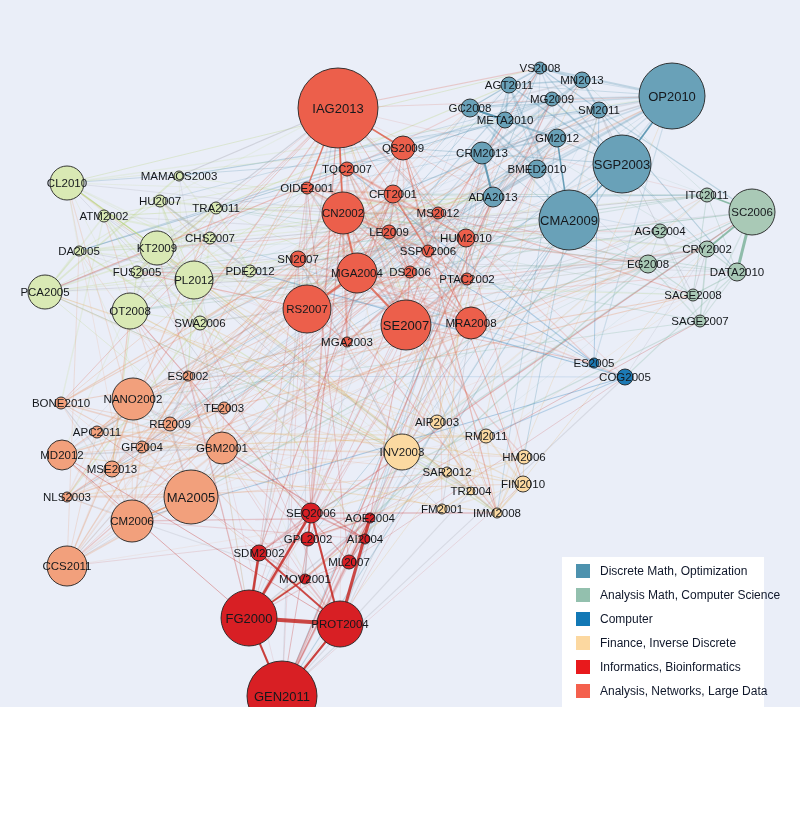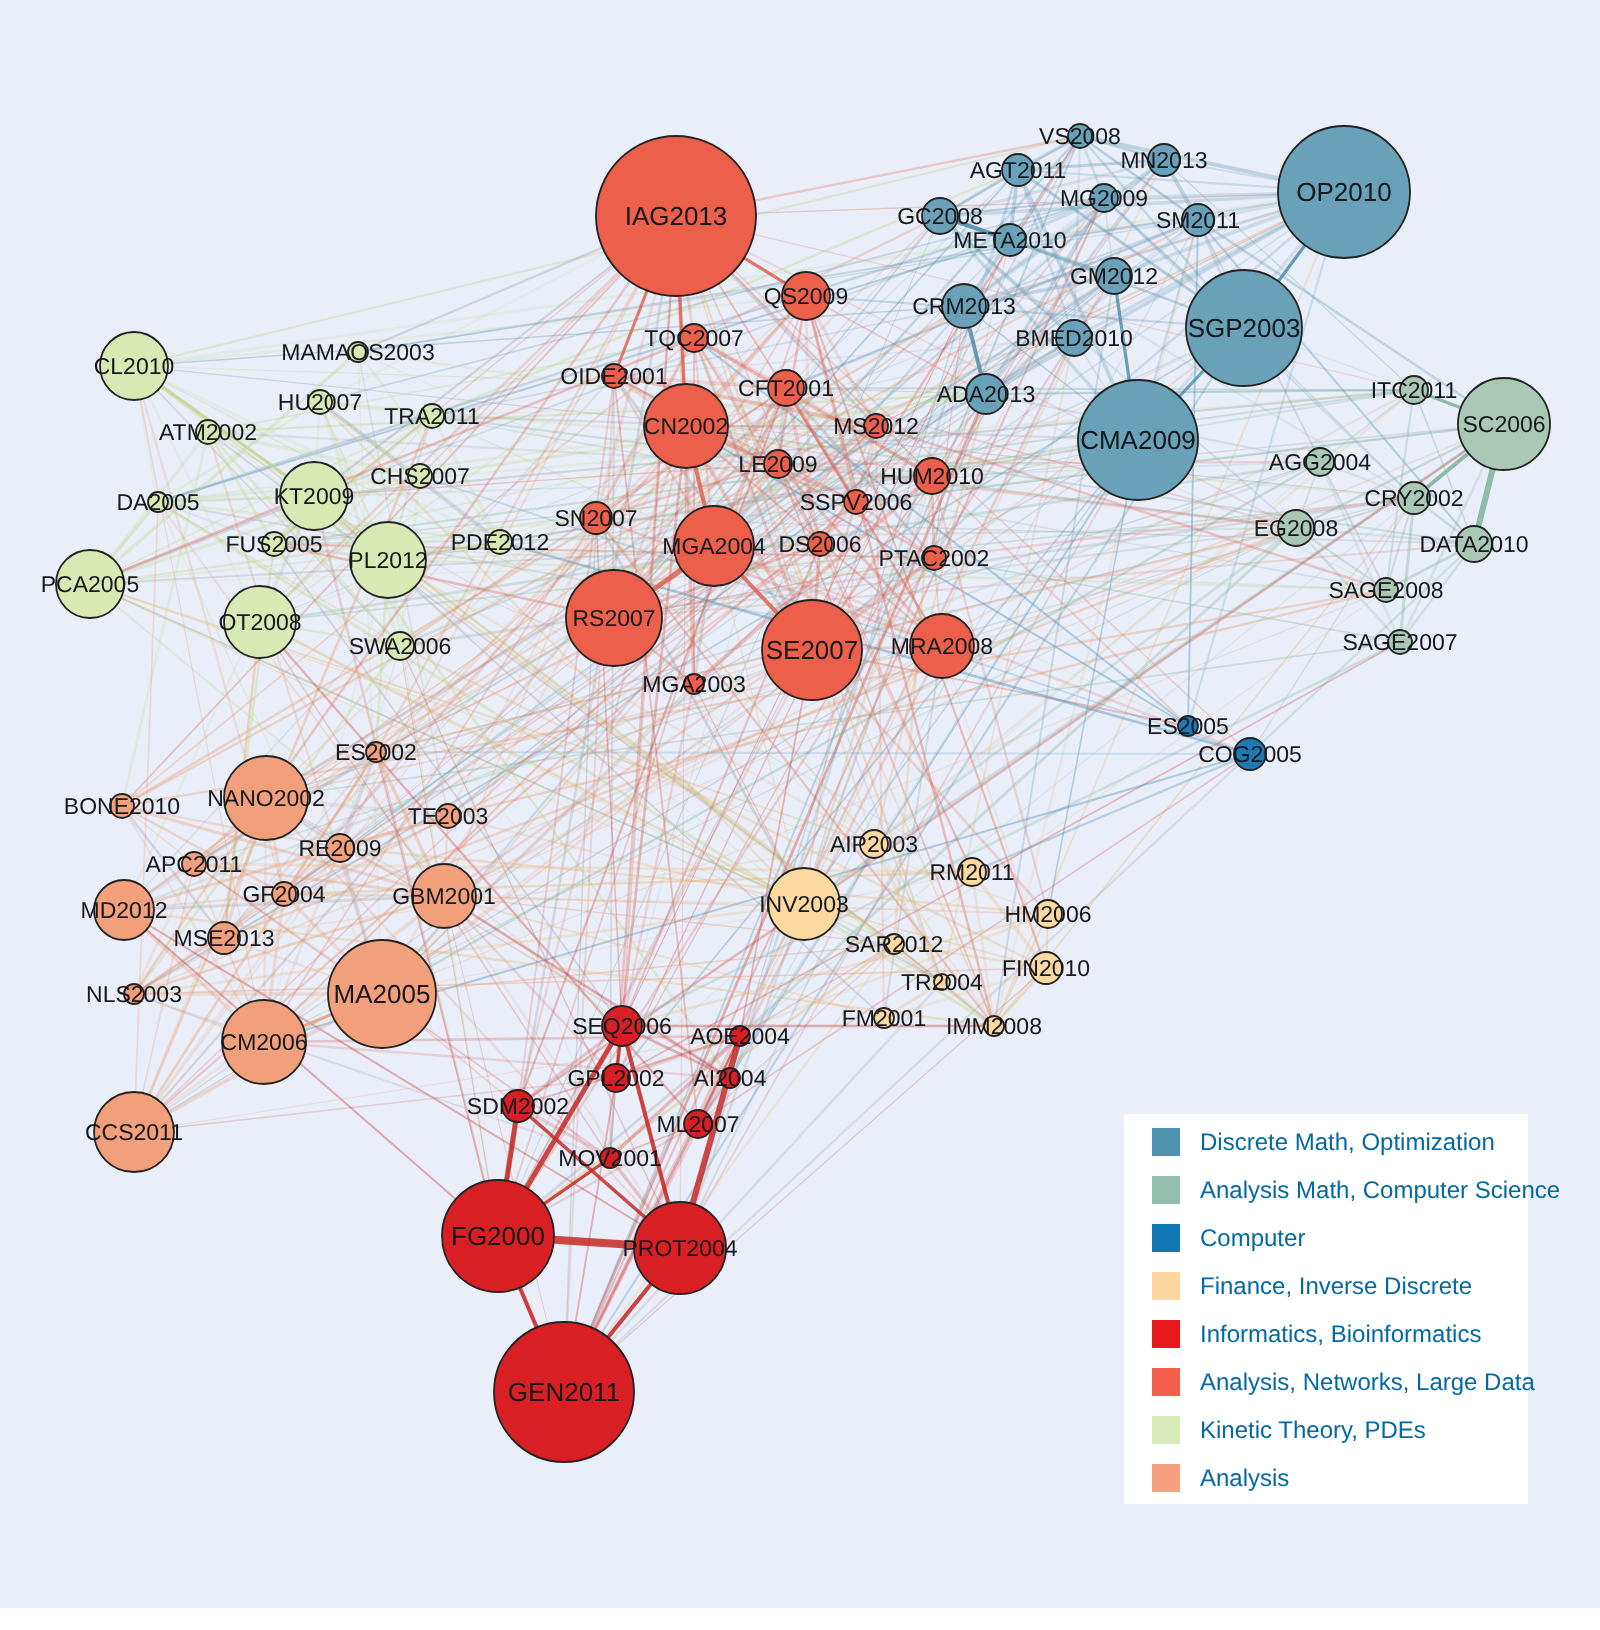--- a/index.html
+++ b/index.html
@@ -23,26 +23,26 @@
     background: #ffffff;
     display: flex;
     flex-direction: column;
     justify-content: center;
     gap: 10px;
     box-sizing: border-box;
     padding: 12px 14px;
   }
   .legend-item { display: flex; align-items: center; gap: 10px; }
   .legend-swatch { width: 14px; height: 14px; flex: 0 0 auto; }
-  .legend-label { font-size: 12px; color: #0369a1; white-space: nowrap; }
+  .legend-label { font-size: 12px; color: #0f172a; white-space: nowrap; }
 </style>
 </head>
 <body>
 
-<div class="stage" id="stage" style="width: 800px; height: 804px; background: rgb(234, 238, 248);">
+<div class="stage" id="stage" style="width: 800px; height: 707px; background: rgb(234, 238, 248);">
   <svg id="net" width="800" height="815" viewBox="0 0 800 815">
       <g>
         <line x1="540" y1="68" x2="509" y2="85" stroke="#5291ad" stroke-width="1.61" stroke-opacity="0.27"></line>
         <line x1="540" y1="68" x2="582" y2="80" stroke="#5291ad" stroke-width="1.42" stroke-opacity="0.32"></line>
         <line x1="540" y1="68" x2="552" y2="99" stroke="#5291ad" stroke-width="1.37" stroke-opacity="0.19"></line>
         <line x1="540" y1="68" x2="599" y2="110" stroke="#5291ad" stroke-width="1.09" stroke-opacity="0.37"></line>
         <line x1="540" y1="68" x2="470" y2="108" stroke="#5291ad" stroke-width="0.89" stroke-opacity="0.18"></line>
         <line x1="540" y1="68" x2="505" y2="120" stroke="#5291ad" stroke-width="0.80" stroke-opacity="0.36"></line>
         <line x1="540" y1="68" x2="672" y2="96" stroke="#5291ad" stroke-width="1.96" stroke-opacity="0.29"></line>
         <line x1="540" y1="68" x2="537" y2="169" stroke="#5291ad" stroke-width="1.25" stroke-opacity="0.14"></line>

